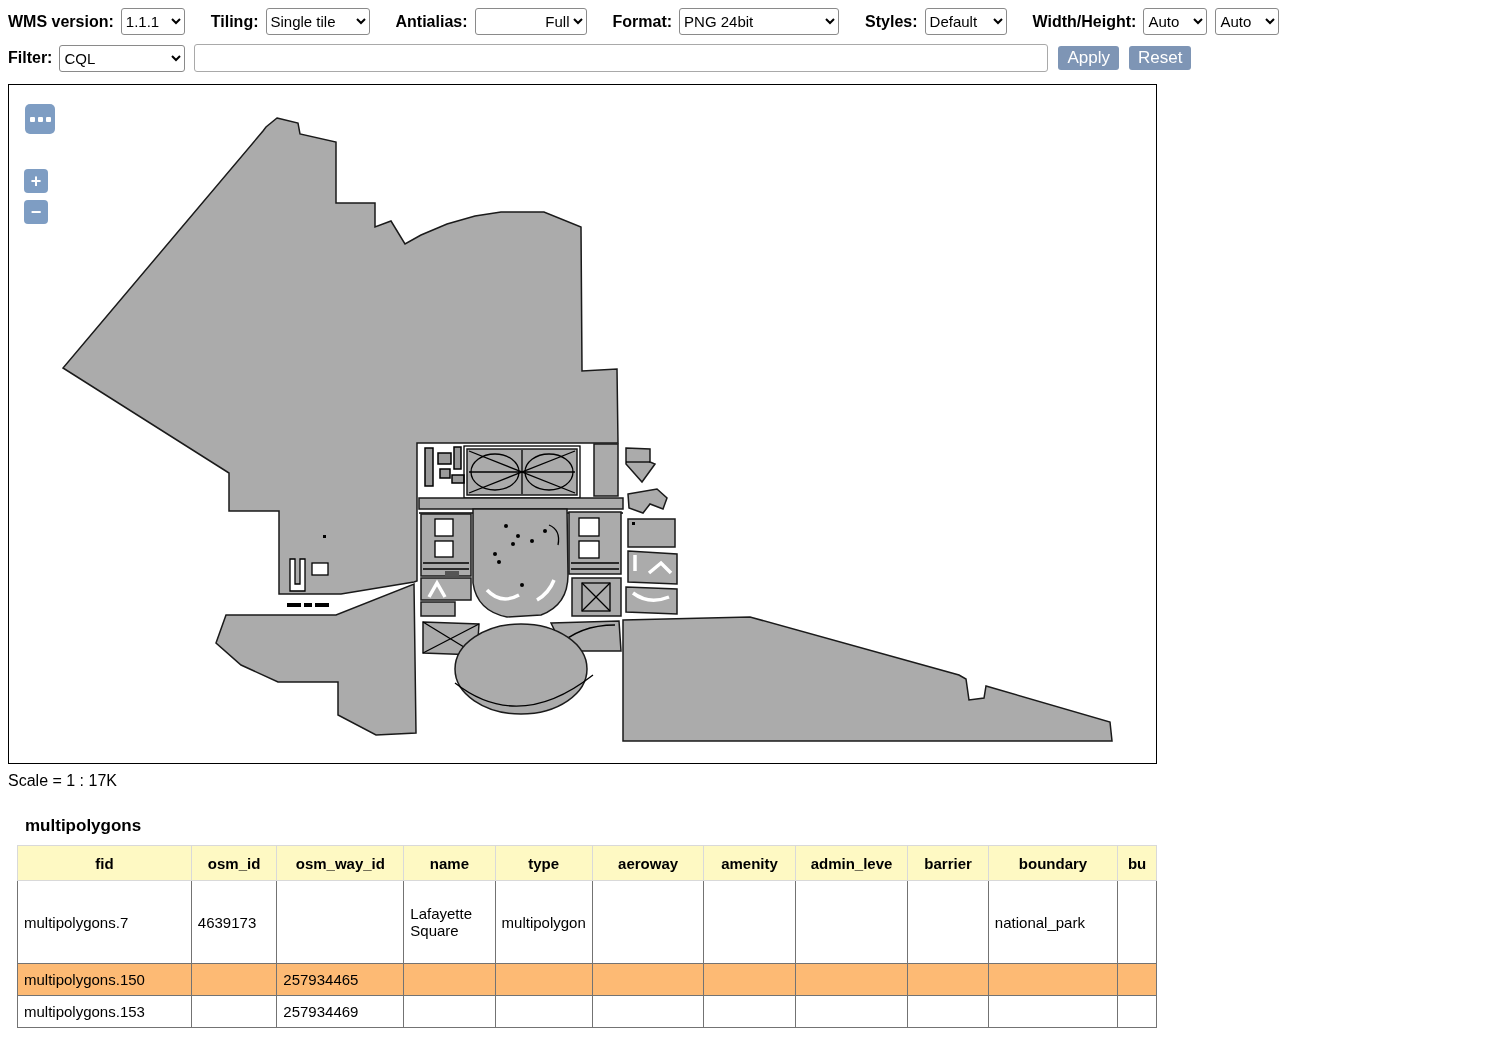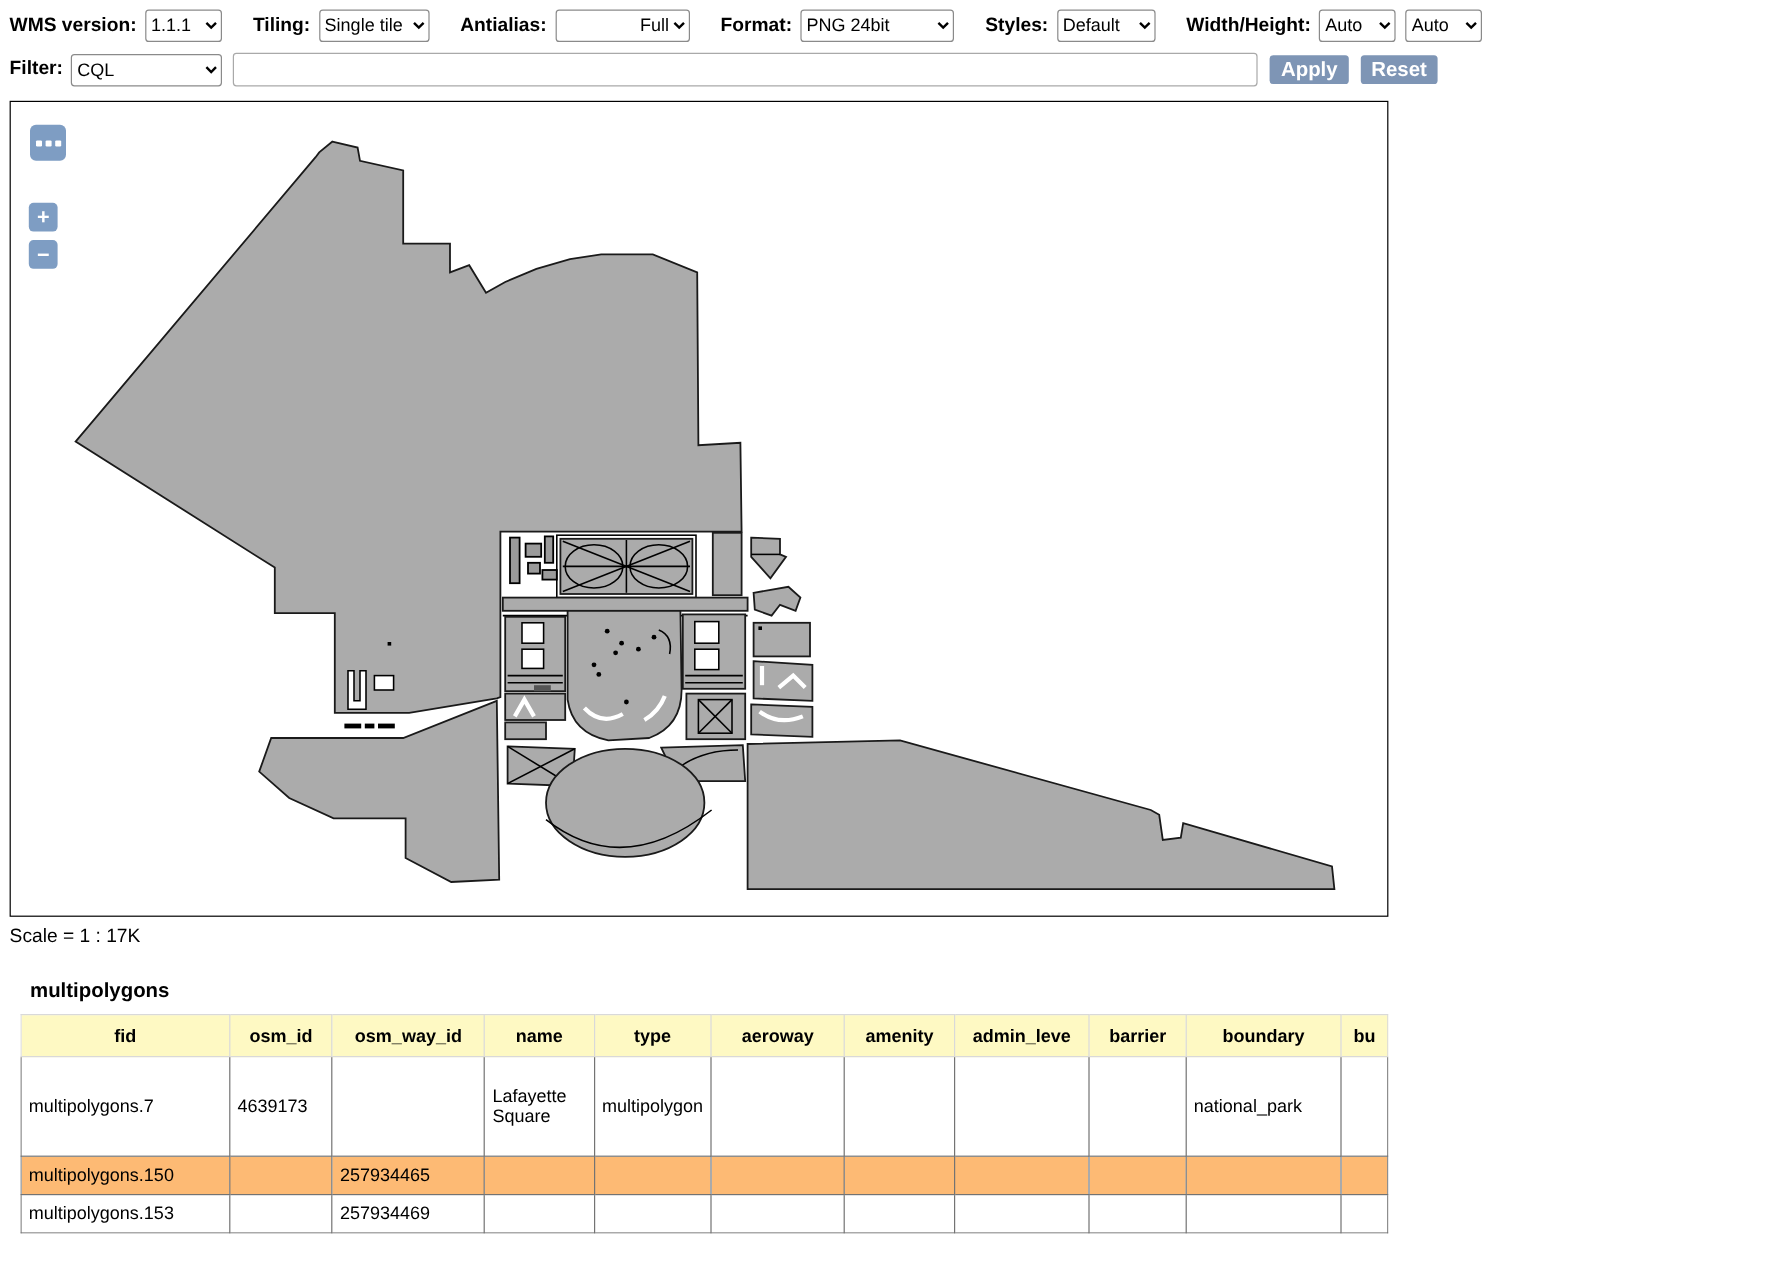--- a/index.html
+++ b/index.html
@@ -1,25 +1,25 @@
 <!DOCTYPE html>
 <html><head>
 <meta charset="utf-8">
 <style>
   html,body{margin:0;padding:0;background:#ffffff;font-family:"Liberation Sans","DejaVu Sans",sans-serif;color:#000;}
   .row1{display:flex;align-items:center;padding:8px 0 0 8px;white-space:nowrap;}
   .row2{display:flex;align-items:center;padding:9px 0 0 8px;white-space:nowrap;}
   .lbl{font-weight:bold;font-size:16px;margin-right:7px;}
   .grp{display:flex;align-items:center;margin-right:26px;}
   select{font-family:"Liberation Sans",sans-serif;font-size:15px;height:27px;background:#fff;border:1px solid #8a8a8a;border-radius:3px;}
-  .sel-wms{width:64px;} .sel-tiling{width:92px;} .sel-anti{width:112px;text-align:right;}
-  .sel-format{width:128px;} .sel-styles{width:82px;} .sel-auto{width:64px;margin-right:8px;}
+  .sel-wms{width:64px;} .sel-tiling{width:104px;} .sel-anti{width:112px;text-align:right;}
+  .sel-format{width:160px;} .sel-styles{width:82px;} .sel-auto{width:64px;margin-right:8px;}
   .sel-filter{width:126px;margin-right:9px;}
   .filter-input{width:842px;height:24px;border:1px solid #a9a9a9;border-radius:3px;font-size:15px;padding:1px 5px;}
-  .btn{display:inline-block;background:#7e95b5;color:#fff;font-weight:bold;font-size:17px;padding:2px 9px;border-radius:3px;margin-left:10px;cursor:pointer;user-select:none;}
+  .btn{display:inline-block;background:#7e95b5;color:#fff;font-weight:normal;font-size:17px;padding:2px 9px;border-radius:3px;margin-left:10px;cursor:pointer;user-select:none;}
   .map-box{position:relative;margin:12px 0 0 8px;width:1147px;height:678px;border:1px solid #000;background:#fff;overflow:hidden;}
   .map-box svg{position:absolute;left:0;top:0;}
   .ctrl{position:absolute;background:#7e9dc3;color:#fff;border-radius:5px;cursor:pointer;}
   .options-btn{left:16px;top:19px;width:30px;height:30px;display:flex;align-items:center;justify-content:center;gap:3px;}
   .options-btn i{display:block;width:5px;height:5px;background:#fff;border-radius:1px;}
   .zbtn{left:15px;width:24px;height:24px;border-radius:4px;display:flex;align-items:center;justify-content:center;font-weight:bold;font-size:18px;line-height:1;}
   .zin{top:84px;} .zout{top:115px;}
   .scale{margin:8px 0 0 8px;font-size:16px;}
   .tbl-title{margin:26px 0 9px 25px;font-size:17px;font-weight:bold;}
   .tbl-wrap{margin-left:17px;width:1140px;overflow:hidden;}

